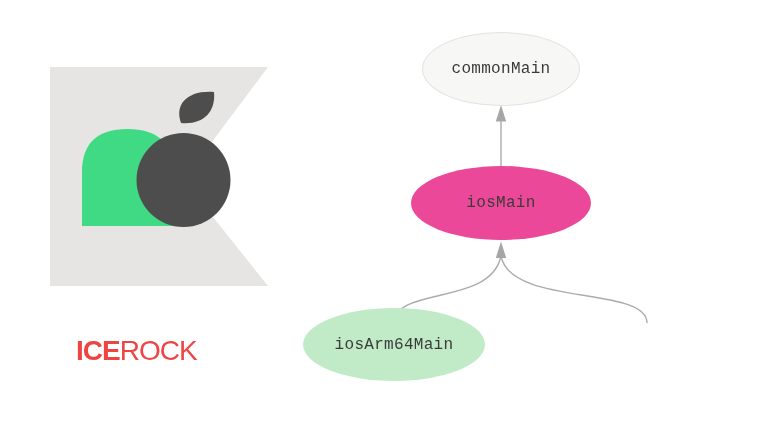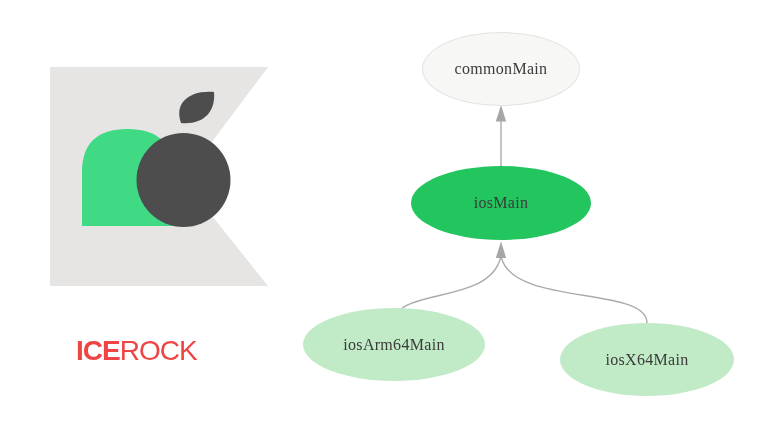--- a/index.html
+++ b/index.html
@@ -14,25 +14,25 @@
     font-size:28px;line-height:1;letter-spacing:-1px;color:#ef4444;
     white-space:nowrap;
   }
   .brand-bold{font-weight:800;}
   .brand-light{font-weight:400;}
   
   .edges{position:absolute;left:0;top:0;width:780px;height:440px;pointer-events:none;}
   .node{
     position:absolute;border-radius:50%;
     display:flex;align-items:center;justify-content:center;
-    font-family:Liberation Serif, serif;
+    font-family:Liberation Mono, monospace;
     font-size:16px;color:#3b3b3b;letter-spacing:0.3px;
   }
   .node-common{left:422px;top:32px;width:156px;height:72px;background:#f7f7f5;border:1px solid #e3e3e0;}
-  .node-ios{left:411px;top:166px;width:180px;height:74px;background:#22c55e;}
+  .node-ios{left:411px;top:166px;width:180px;height:74px;background:#ec4899;}
   .node-iosarm64{left:303px;top:308px;width:182px;height:73px;background:#c0ebc6;}
   .node-iosx64{left:560px;top:323px;width:174px;height:73px;background:#c0ebc6;}
 </style>
 </head>
 <body>
 
 <div class="stage">
 
   <div class="logo">
     <svg width="218" height="219" viewBox="0 0 218 219" xmlns="http://www.w3.org/2000/svg">
@@ -60,17 +60,14 @@
 
   <div class="node node-common">
     <span>commonMain</span>
   </div>
   <div class="node node-ios">
     <span>iosMain</span>
   </div>
   <div class="node node-iosarm64">
     <span>iosArm64Main</span>
   </div>
-  <div class="node node-iosx64">
-    <span>iosX64Main</span>
-  </div>
 
 </div>
 
 </body></html>

